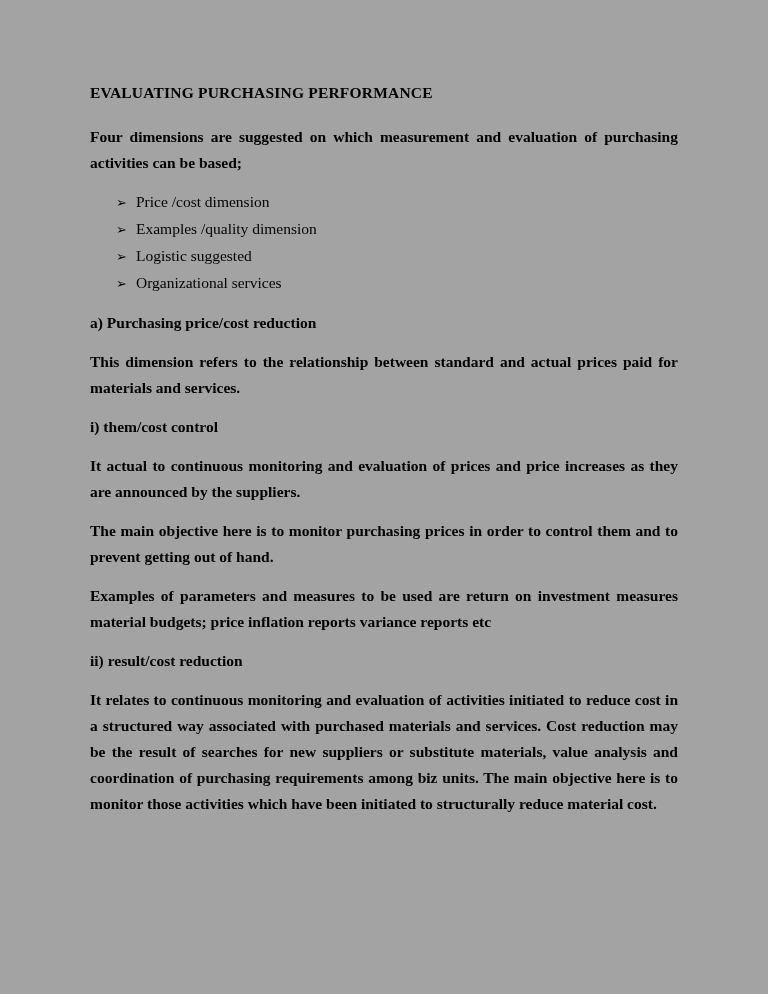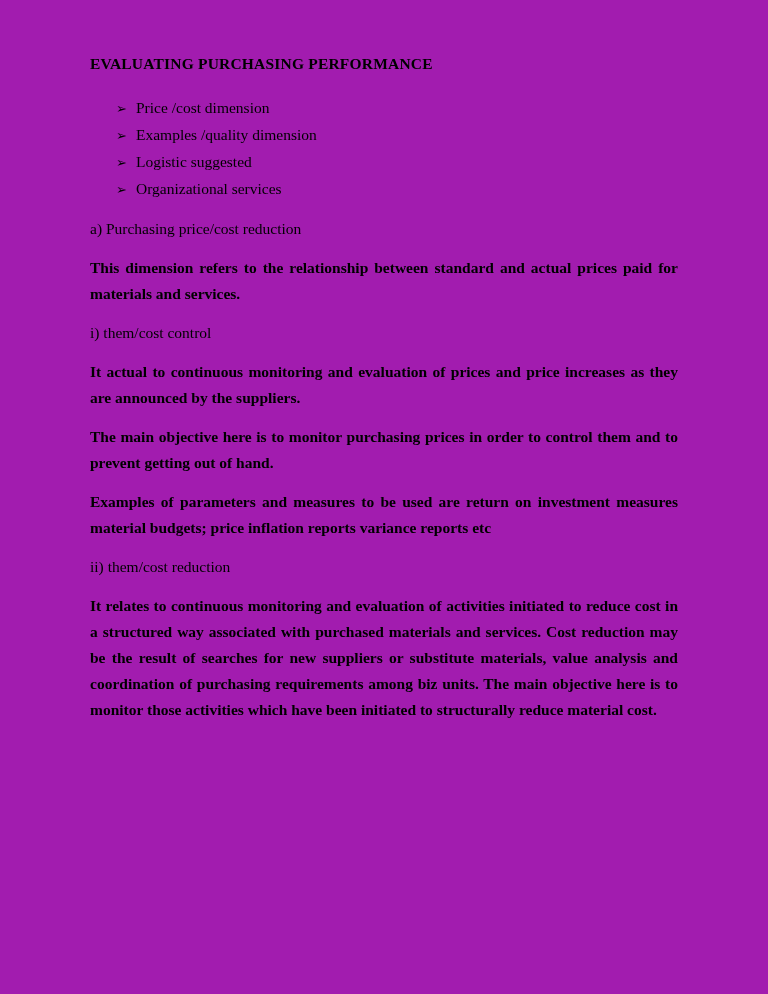--- a/index.html
+++ b/index.html
@@ -7,43 +7,43 @@
     width: 768px;
     background: #ffffff;
   }
   body {
     font-family: "Liberation Serif", "DejaVu Serif", serif;
     color: #000000;
   }
   .page {
     width: 768px;
     height: 994px;
-    background: #a21caf;
-    padding: 55px 90px 40px 90px;
+    background: #a3a3a3;
+    padding: 84px 90px 40px 90px;
     overflow: hidden;
   }
   .doc-title {
     font-size: 15.5px;
     font-weight: bold;
     letter-spacing: 0.2px;
     margin-bottom: 22px;
   }
   .para {
     font-size: 15.5px;
     line-height: 26px;
     text-align: justify;
     margin-bottom: 13px;
     font-weight: bold;
   }
   .para.bold {
     font-weight: bold;
   }
   .sub-heading {
     font-size: 15.5px;
-    font-weight: normal;
+    font-weight: bold;
     line-height: 26px;
     margin-bottom: 13px;
   }
   .bullet-list {
     list-style: none;
     margin: 13px 0 13px 26px;
     margin-bottom: 13px;
   }
   .bullet-item {
     display: flex;
@@ -61,20 +61,21 @@
     flex: 1;
   }
 </style>
 </head>
 <body>
 
 <div class="page">
 
   <h1 class="doc-title">EVALUATING PURCHASING PERFORMANCE</h1>
 
+  <p class="para bold">Four dimensions are suggested on which measurement and evaluation of purchasing activities can be based;</p>
 
   <ul class="bullet-list">
     <li class="bullet-item">
       <span class="bullet-glyph">➢</span>
       <span class="bullet-text">Price /cost dimension</span>
     </li>
     <li class="bullet-item">
       <span class="bullet-glyph">➢</span>
       <span class="bullet-text">Examples /quality dimension</span>
     </li>
@@ -93,17 +94,17 @@
   <p class="para">This dimension refers to the relationship between standard and actual prices paid for materials and services.</p>
 
   <h2 class="sub-heading">i) them/cost control</h2>
 
   <p class="para">It actual to continuous monitoring and evaluation of prices and price increases as they are announced by the suppliers.</p>
 
   <p class="para">The main objective here is to monitor purchasing prices in order to control them and to prevent getting out of hand.</p>
 
   <p class="para">Examples of parameters and measures to be used are return on investment measures material budgets; price inflation reports variance reports etc</p>
 
-  <h2 class="sub-heading">ii) them/cost reduction</h2>
+  <h2 class="sub-heading">ii) result/cost reduction</h2>
 
   <p class="para">It relates to continuous monitoring and evaluation of activities initiated to reduce cost in a structured way associated with purchased materials and services. Cost reduction may be the result of searches for new suppliers or substitute materials, value analysis and coordination of purchasing requirements among biz units. The main objective here is to monitor those activities which have been initiated to structurally reduce material cost.</p>
 
 </div>
 
 </body></html>

